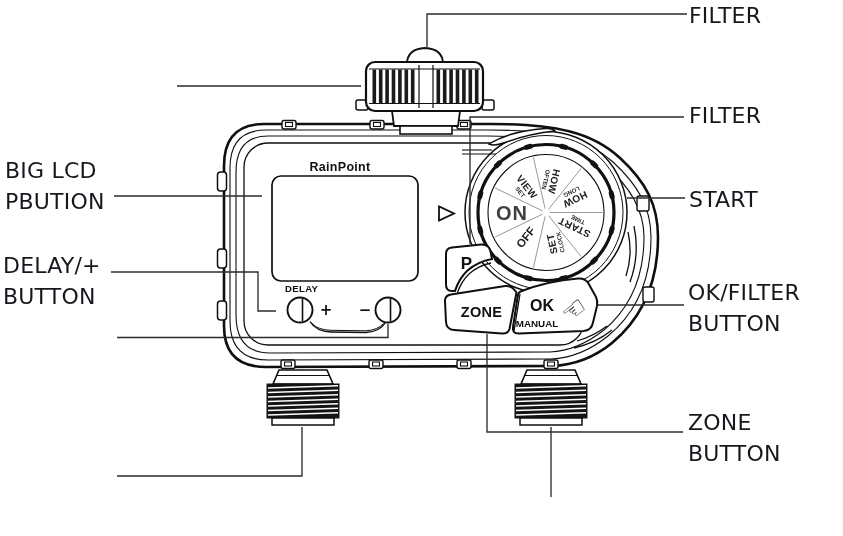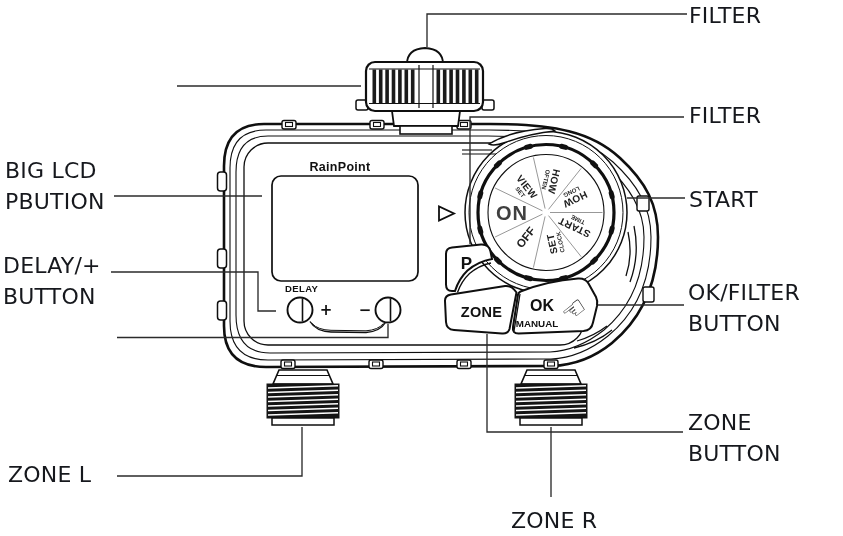--- a/index.html
+++ b/index.html
@@ -263,22 +263,20 @@
     <path class="leader" d="M 117,476 L 302,476 L 302,427"></path>
     <path class="leader" d="M 683,432 L 487,432 L 487,334"></path>
     <path class="leader" d="M 551,427 L 551,497"></path>
   </g>
 </svg>
 
   <div class="callout" style="left:5px;   top:155px;">BIG LCD
 PBUTION</div>
   <div class="callout" style="left:3px;   top:250px;">DELAY/+
 BUTTON</div>
-  <div class="callout" style="left:8px;   top:459px;">ZONE L</div>
   <div class="callout" style="left:689px; top:0px;">FILTER</div>
   <div class="callout" style="left:689px; top:100px;">FILTER</div>
   <div class="callout" style="left:689px; top:184px;">START</div>
   <div class="callout" style="left:688px; top:277px;">OK/FILTER
 BUTTON</div>
   <div class="callout" style="left:688px; top:407px;">ZONE
 BUTTON</div>
-  <div class="callout" style="left:511px; top:505px;">ZONE R</div>
 </div>
 
 </body></html>

